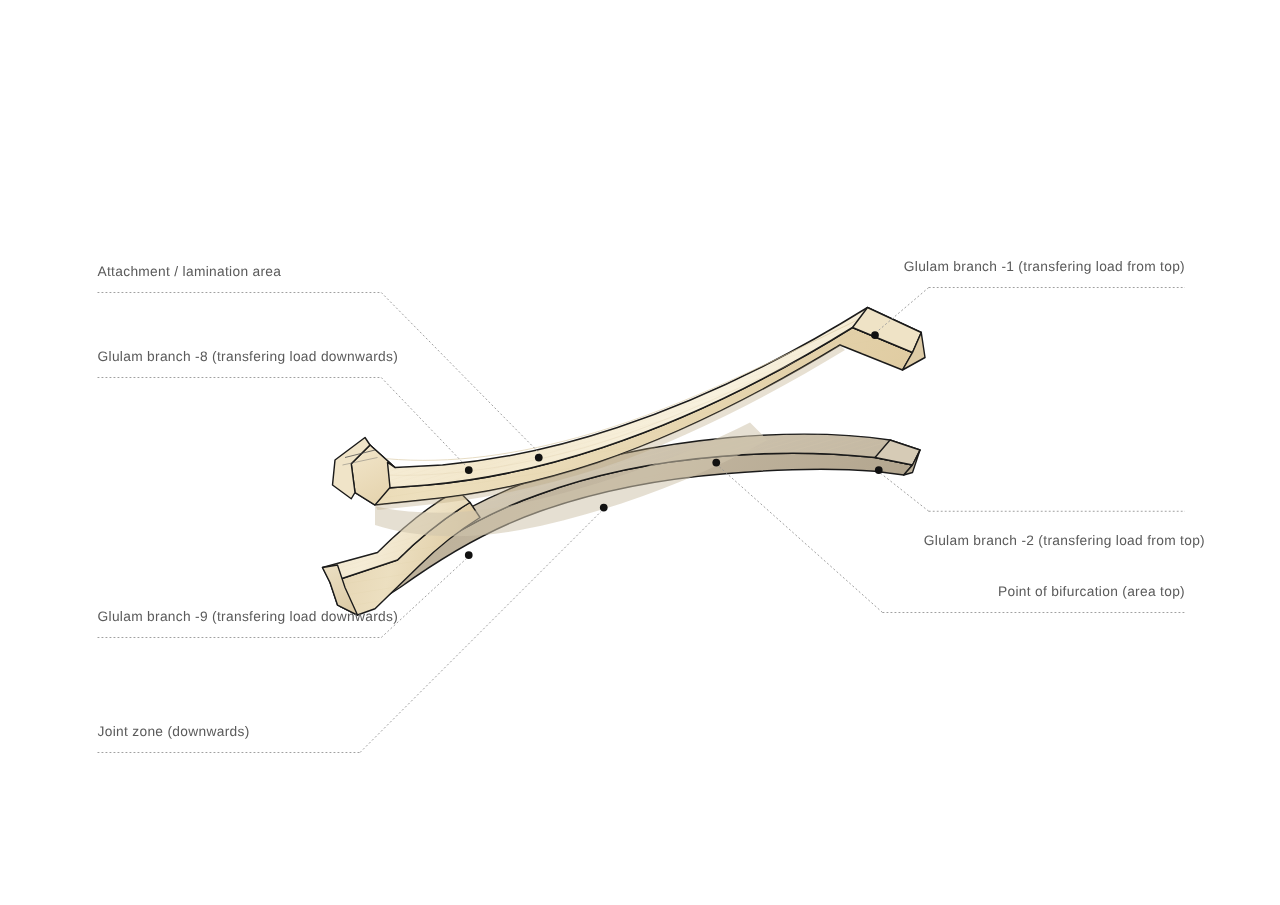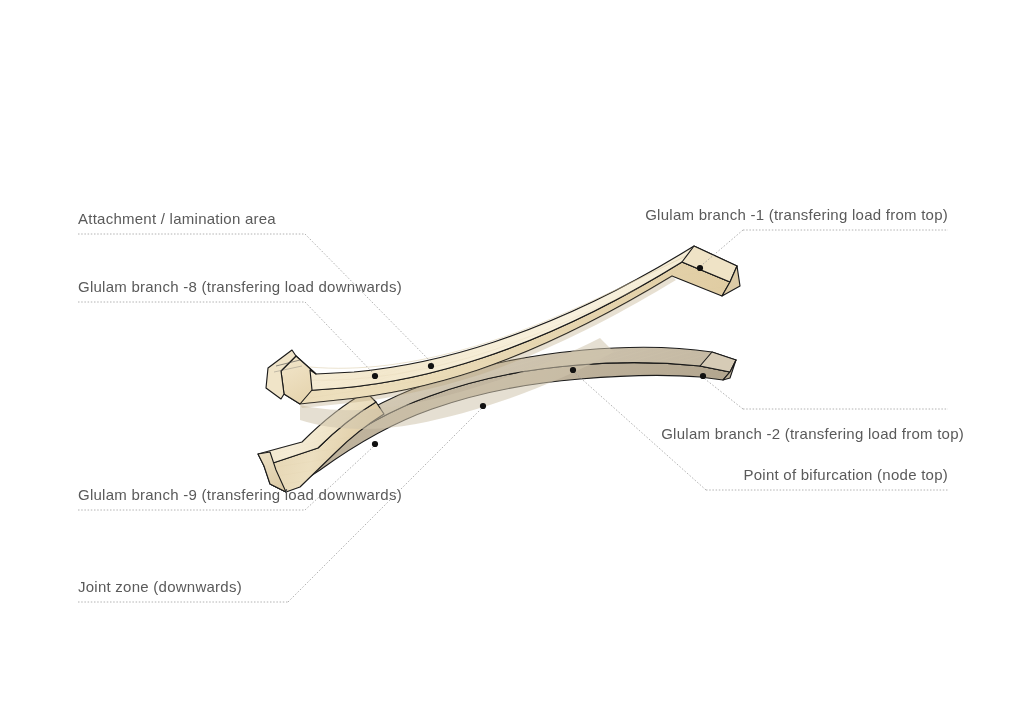--- a/index.html
+++ b/index.html
@@ -22,21 +22,21 @@
     position: absolute;
     left: 0;
     top: 0;
     width: 1024px;
     height: 724px;
     display: block;
   }
   .callout {
     position: absolute;
     font-family: "Liberation Sans", sans-serif;
-    font-size: 15px;
+    font-size: 11px;
     font-weight: 400;
     letter-spacing: 0.25px;
     color: #5a5a5a;
     white-space: nowrap;
     line-height: 13px;
   }
   .callout.align-left  { text-align: left; }
   .callout.align-right { text-align: right; }
 </style>
 </head>
@@ -349,16 +349,16 @@
 
   </svg>
 
   <div id="label-layer">
       <div class="callout align-left" style="top: 212px; left: 78px;">Attachment / lamination area</div>
       <div class="callout align-left" style="top: 280px; left: 78px;">Glulam branch -8 (transfering load downwards)</div>
       <div class="callout align-left" style="top: 488px; left: 78px;">Glulam branch -9 (transfering load downwards)</div>
       <div class="callout align-left" style="top: 580px; left: 78px;">Joint zone (downwards)</div>
       <div class="callout align-right" style="top: 208px; left: 0px; width: 948px; text-align: right;">Glulam branch -1 (transfering load from top)</div>
       <div class="callout align-right" style="top: 387px; left: 16px; width: 948px; margin-top: 40px;">Glulam branch -2 (transfering load from top)</div>
-      <div class="callout align-right" style="top: 468px; left: 0px; width: 948px;">Point of bifurcation (node top)</div>
+      <div class="callout align-right" style="top: 468px; left: 0px; width: 948px;">Point of bifurcation (area top)</div>
     </div>
 
 </div>
 
 </body></html>

